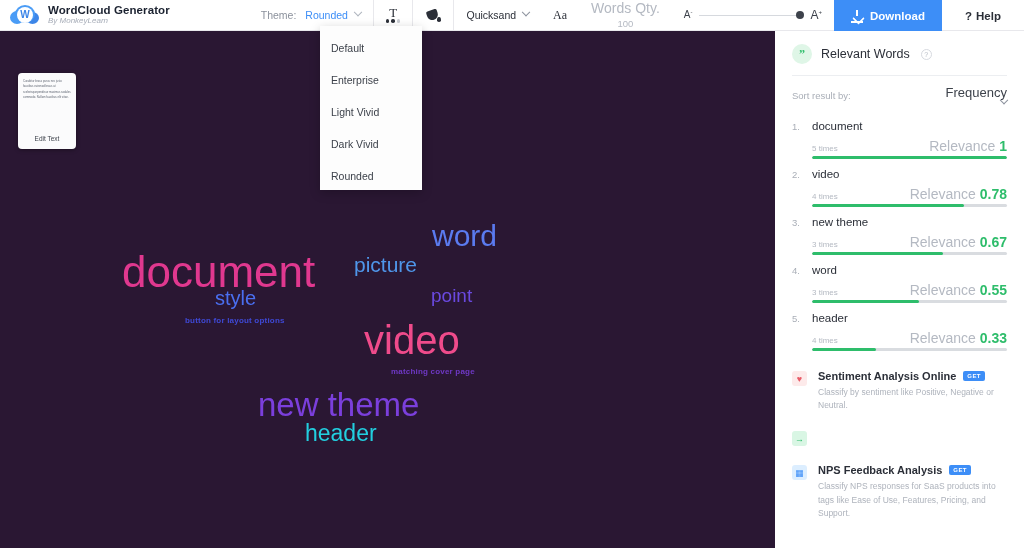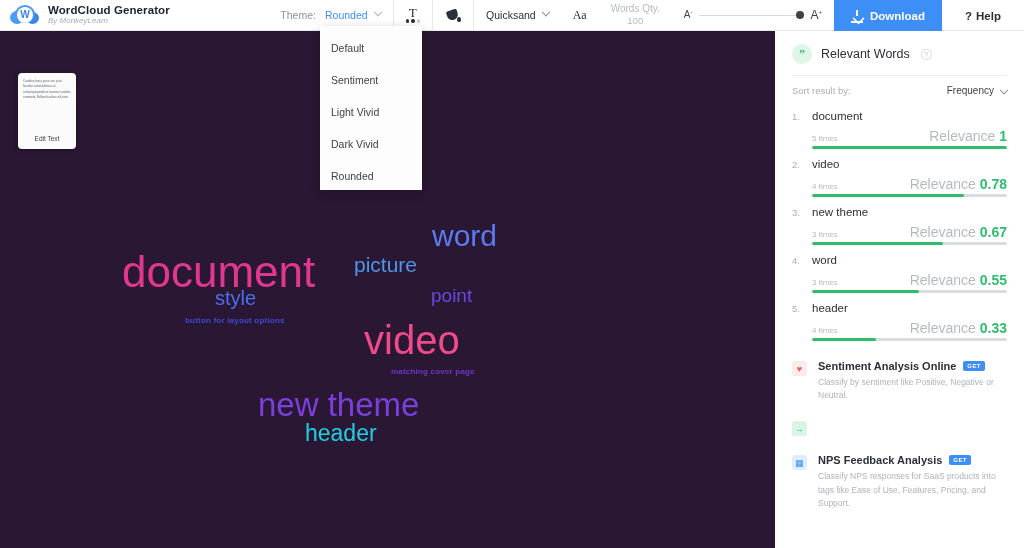--- a/index.html
+++ b/index.html
@@ -83,21 +83,21 @@
   .bucket .drop {
     position: absolute; right: 0px; bottom: 1px;
     width: 4px; height: 5px; background: #2b2f38;
     border-radius: 50% 50% 50% 50% / 70% 70% 40% 40%;
   }
 
   .font-name { font-size: 10.5px; color: #2b2f38; }
   .aa { font-size: 12px; color: #2b2f38; font-family: "Liberation Serif", serif; }
 
   .qty { text-align: center; line-height: 1.25; }
-  .qty-label { font-size: 10px; color: #b4b9c2; }
+  .qty-label { font-size: 14px; color: #b4b9c2; }
   .qty-value { font-size: 9.5px; color: #b4b9c2; }
 
   .slider-wrap { display: flex; align-items: center; gap: 7px; }
   .a-small { font-size: 10px; color: #3d424b; }
   .a-small sup, .a-big sup { font-size: 6px; }
   .a-big { font-size: 12px; color: #3d424b; }
   .track { position: relative; width: 104px; height: 1px; background: #d6d9de; }
   .thumb {
     position: absolute; right: -1px; top: -3.5px;
     width: 8px; height: 8px; border-radius: 50%; background: #3d424b;
@@ -197,21 +197,21 @@
     font-size: 7px; display: flex; align-items: center; justify-content: center;
     margin-left: 2px;
   }
   .panel-divider { margin: 11px 17px 0 17px; height: 1px; background: #eceef1; }
 
   .sort-row {
     display: flex; align-items: center; justify-content: space-between;
     padding: 9px 17px 0 17px;
   }
   .sort-label { font-size: 9.5px; color: #a9aeb7; }
-  .sort-value { font-size: 10px; color: #3d424b; display: flex; align-items: flex-end; }
+  .sort-value { font-size: 13px; color: #3d424b; display: flex; align-items: flex-end; flex-direction: column; }
 
   .words-list { padding: 5px 17px 0 17px; }
   .wrow { margin-top: 9px; }
   .wrow-top { display: flex; align-items: baseline; gap: 9px; }
   .wrank { font-size: 9.5px; color: #a9aeb7; width: 11px; }
   .wname { font-size: 11.5px; color: #2b2f38; }
   .wmeta {
     display: flex; justify-content: space-between; align-items: baseline;
     margin-top: 6px; padding-left: 20px;
   }
@@ -326,21 +326,21 @@
     </div>
 
     <div class="help-btn">
       <span>?</span>
       <span>Help</span>
     </div>
   </div>
 
   <div class="dropdown" id="theme-menu">
       <div class="dd-item">Default</div>
-      <div class="dd-item">Sentiment</div>
+      <div class="dd-item">Enterprise</div>
       <div class="dd-item">Light Vivid</div>
       <div class="dd-item">Dark Vivid</div>
       <div class="dd-item">Rounded</div>
     </div>
 
   <div class="canvas" id="canvas">
     <div class="edit-card">
       <div class="edit-lorem">Curabitur brass purus nec justo faucibus euismod brass at scelerisquependisse maximus sodales commodo. Nullam faucibus elit vitae.</div>
       <div class="edit-btn">Edit Text</div>
     </div>

